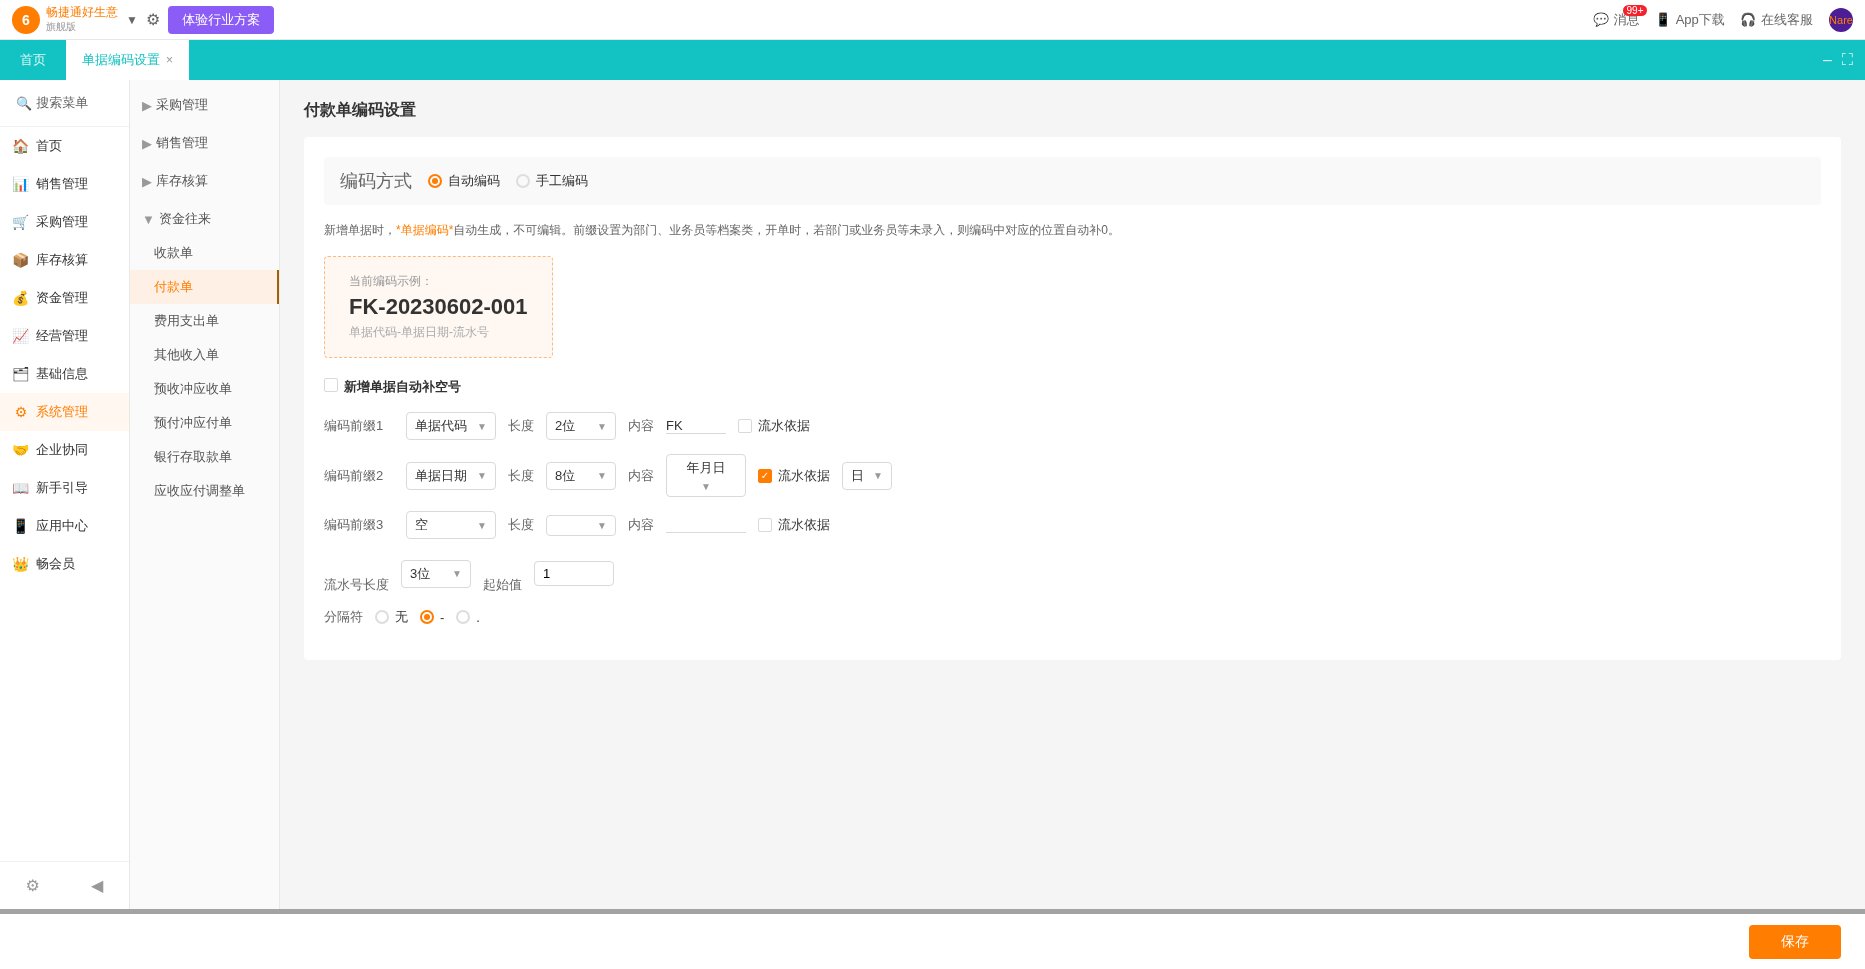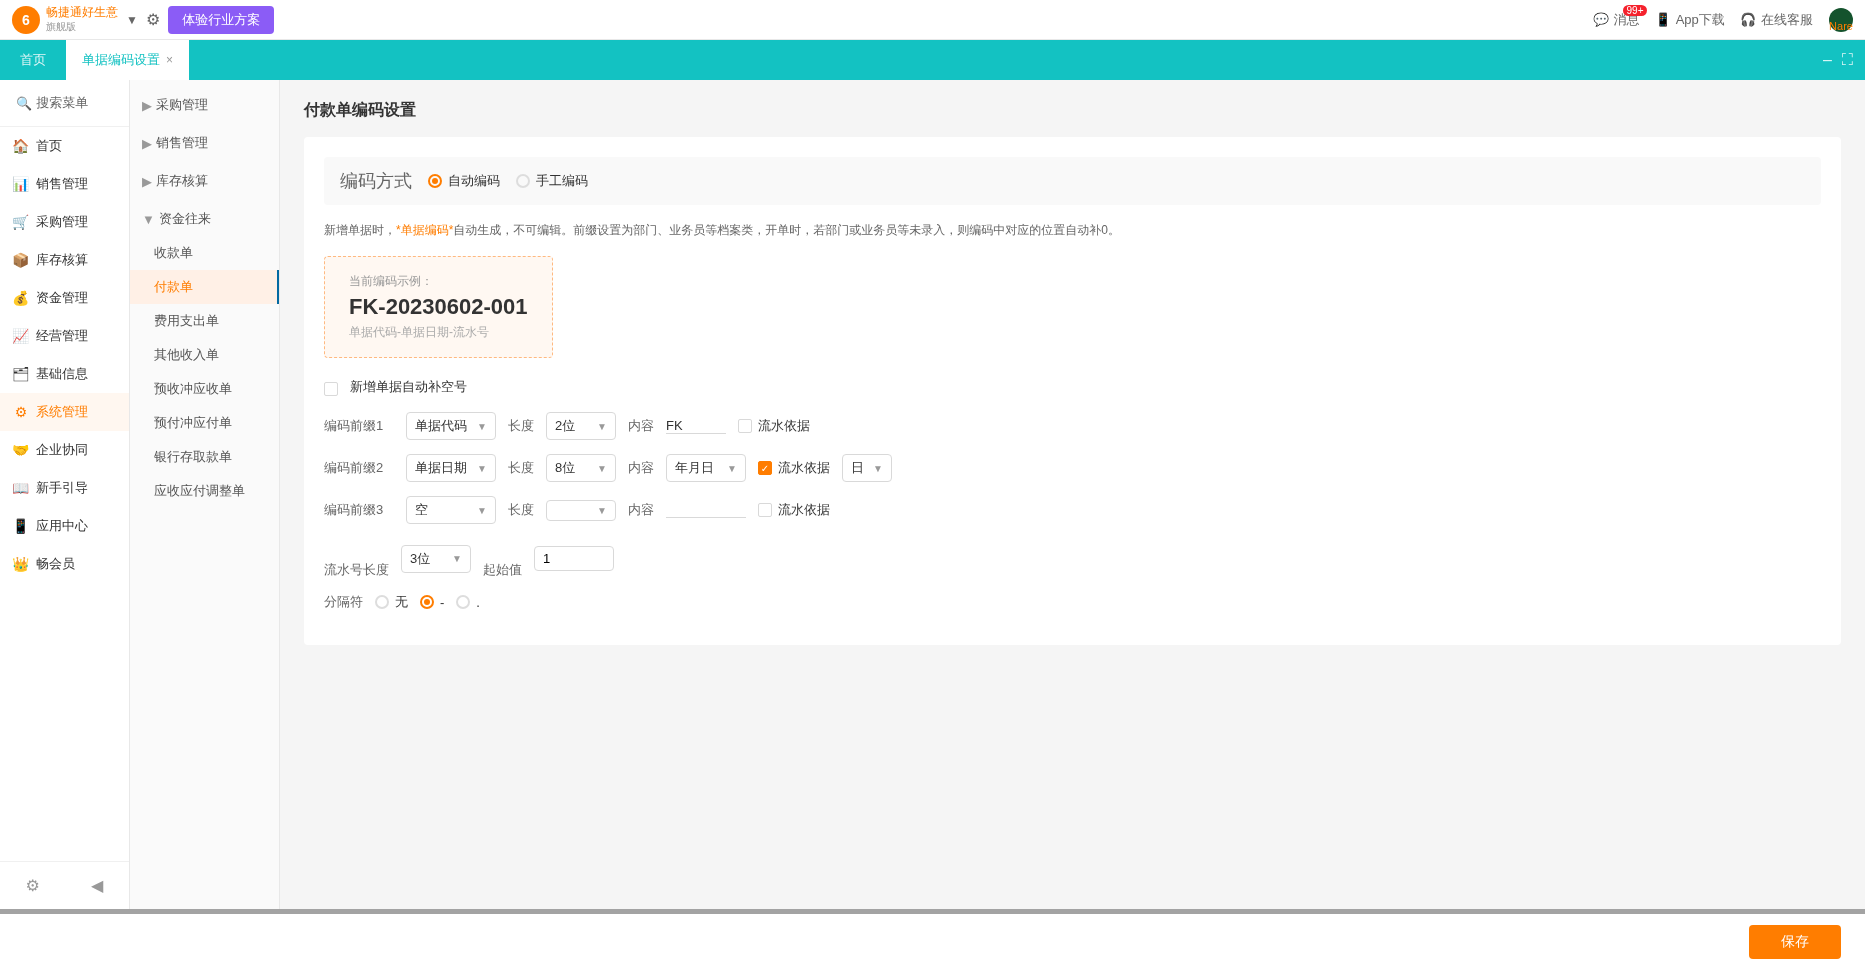--- a/index.html
+++ b/index.html
@@ -11,21 +11,21 @@
     .top-bar-logo { display: flex; align-items: center; gap: 6px; }
     .logo-icon { width: 28px; height: 28px; background: #ff7d00; border-radius: 50%; display: flex; align-items: center; justify-content: center; color: white; font-size: 14px; font-weight: bold; }
     .logo-text { font-size: 12px; color: #ff7d00; line-height: 1.3; }
     .logo-sub { font-size: 10px; color: #999; }
     .top-bar-dropdown { display: flex; align-items: center; gap: 4px; cursor: pointer; color: #666; font-size: 12px; }
     .top-bar-gear { color: #666; cursor: pointer; font-size: 16px; }
     .top-bar-experience-btn { background: #8b5cf6; color: white; border: none; padding: 5px 14px; border-radius: 4px; cursor: pointer; font-size: 13px; }
     .top-bar-right { display: flex; align-items: center; gap: 16px; font-size: 13px; color: #666; }
     .top-bar-right-item { display: flex; align-items: center; gap: 4px; cursor: pointer; position: relative; }
     .badge { background: #f5222d; color: white; font-size: 10px; border-radius: 8px; padding: 0 4px; min-width: 16px; text-align: center; position: absolute; top: -6px; right: -8px; }
-    .user-avatar { background: #14532d; border-radius: 50%; width: 24px; height: 24px; display: flex; align-items: flex-end; justify-content: center; font-size: 11px; color: #ff7d00; }
+    .user-avatar { background: #4c1d95; border-radius: 50%; width: 24px; height: 24px; display: flex; align-items: center; justify-content: center; font-size: 11px; color: #ff7d00; }
 
     
     .tab-bar { height: 40px; background: #13c2c2; display: flex; align-items: center; padding: 0 0; flex-shrink: 0; position: relative; }
     .tab-item { height: 40px; display: flex; align-items: center; padding: 0 16px; cursor: pointer; color: rgba(255,255,255,0.85); font-size: 13px; gap: 6px; }
     .tab-item.active { background: #fff; color: #13c2c2; }
     .tab-item.home { padding: 0 20px; }
     .tab-close { font-size: 12px; color: #999; cursor: pointer; }
     .tab-bar-right { position: absolute; right: 12px; display: flex; align-items: center; gap: 10px; color: rgba(255,255,255,0.85); font-size: 16px; cursor: pointer; }
 
     
@@ -40,21 +40,21 @@
     .sidebar-icon { width: 18px; height: 18px; display: flex; align-items: center; justify-content: center; font-size: 14px; }
     .sidebar-bottom { margin-top: auto; padding: 10px 0; border-top: 1px solid #f0f0f0; display: flex; justify-content: space-around; }
     .sidebar-bottom-icon { cursor: pointer; color: #999; font-size: 16px; padding: 4px; }
 
     
     .sub-sidebar { width: 150px; background: #fafafa; border-right: 1px solid #e8e8e8; overflow-y: auto; flex-shrink: 0; padding-top: 8px; }
     .sub-group { margin-bottom: 4px; }
     .sub-group-title { display: flex; align-items: center; gap: 4px; padding: 8px 12px; font-size: 13px; color: #555; cursor: pointer; }
     .sub-group-title .expand { color: #999; }
     .sub-item { padding: 8px 12px 8px 24px; font-size: 13px; color: #555; cursor: pointer; }
-    .sub-item.active { color: #ff7d00; background: #fff0e6; border-right: 2px solid #0369a1; }
+    .sub-item.active { color: #ff7d00; background: #fff0e6; border-right: 2px solid #a16207; }
 
     
     .content { flex: 1; overflow-y: auto; padding: 20px 24px; background: #f5f5f5; }
     .page-title { font-size: 16px; font-weight: bold; color: #333; margin-bottom: 16px; }
 
     
     .form-card { background: #fff; border-radius: 4px; padding: 20px; }
 
     
     .encoding-method-row { display: flex; align-items: center; gap: 16px; padding: 12px 16px; background: #f9f9f9; border-radius: 4px; margin-bottom: 16px; }
@@ -69,21 +69,21 @@
     .info-text { font-size: 12px; color: #666; margin-bottom: 16px; line-height: 1.6; }
     .info-text span { color: #ff7d00; }
 
     
     .preview-box { border: 1.5px dashed #ffb980; background: #fff8f2; border-radius: 4px; padding: 16px 24px; display: inline-block; margin-bottom: 20px; }
     .preview-label { font-size: 12px; color: #999; margin-bottom: 4px; }
     .preview-code { font-size: 22px; font-weight: bold; color: #333; }
     .preview-desc { font-size: 12px; color: #aaa; margin-top: 4px; }
 
     
-    .checkbox-row { display: flex; align-items: flex-end; gap: 12px; margin-bottom: 16px; font-size: 13px; color: #333; }
+    .checkbox-row { display: flex; align-items: flex-start; gap: 6px; margin-bottom: 16px; font-size: 13px; color: #333; font-weight: bold; }
     .checkbox-box { width: 14px; height: 14px; border: 1.5px solid #d9d9d9; border-radius: 2px; cursor: pointer; display: flex; align-items: center; justify-content: center; }
 
     
     .config-row { display: flex; align-items: center; gap: 12px; margin-bottom: 14px; }
     .config-label { width: 70px; font-size: 13px; color: #666; flex-shrink: 0; }
     .config-select { display: flex; align-items: center; border: 1px solid #d9d9d9; border-radius: 4px; padding: 4px 8px; background: #fff; cursor: pointer; gap: 4px; font-size: 13px; min-width: 90px; justify-content: space-between; }
     .config-select .chevron { color: #999; font-size: 10px; }
     .config-input { border: 1px solid #d9d9d9; border-radius: 4px; padding: 4px 8px; background: #fff; font-size: 13px; width: 80px; outline: none; }
     .length-label { font-size: 13px; color: #666; }
     .content-label { font-size: 13px; color: #666; }
@@ -324,21 +324,21 @@
         <div class="config-select">
           <span>单据日期</span>
           <span class="chevron">▼</span>
         </div>
         <span class="length-label">长度</span>
         <div class="config-select" style="min-width:70px;text-align:right;">
           <span>8位</span>
           <span class="chevron">▼</span>
         </div>
         <span class="content-label">内容</span>
-        <div class="config-select" style="min-width:80px;">
+        <div class="config-select" style="min-width:80px;flex-direction:column;">
           <span>年月日</span>
           <span class="chevron">▼</span>
         </div>
         <div class="checkbox-inline">
           <div class="checkbox-box checked-orange" style="background:#ff7d00; border-color:#ff7d00; color:white; font-size:10px; width:14px; height:14px; border-radius:2px; display:flex; align-items:center; justify-content:center;">✓</div>
           <span>流水依据</span>
         </div>
         <div class="config-select" style="min-width:50px;">
           <span>日</span>
           <span class="chevron">▼</span>

